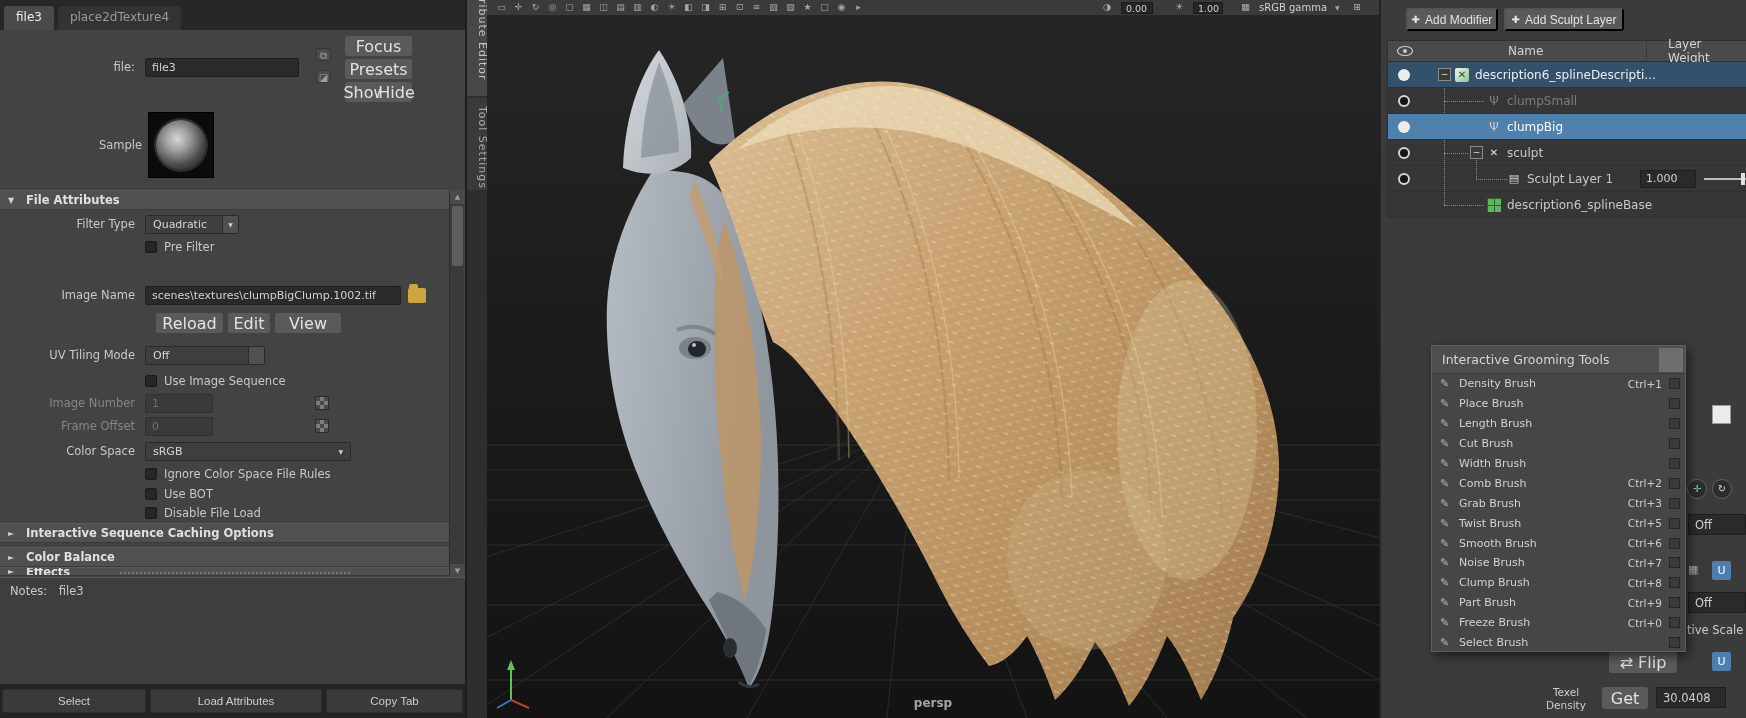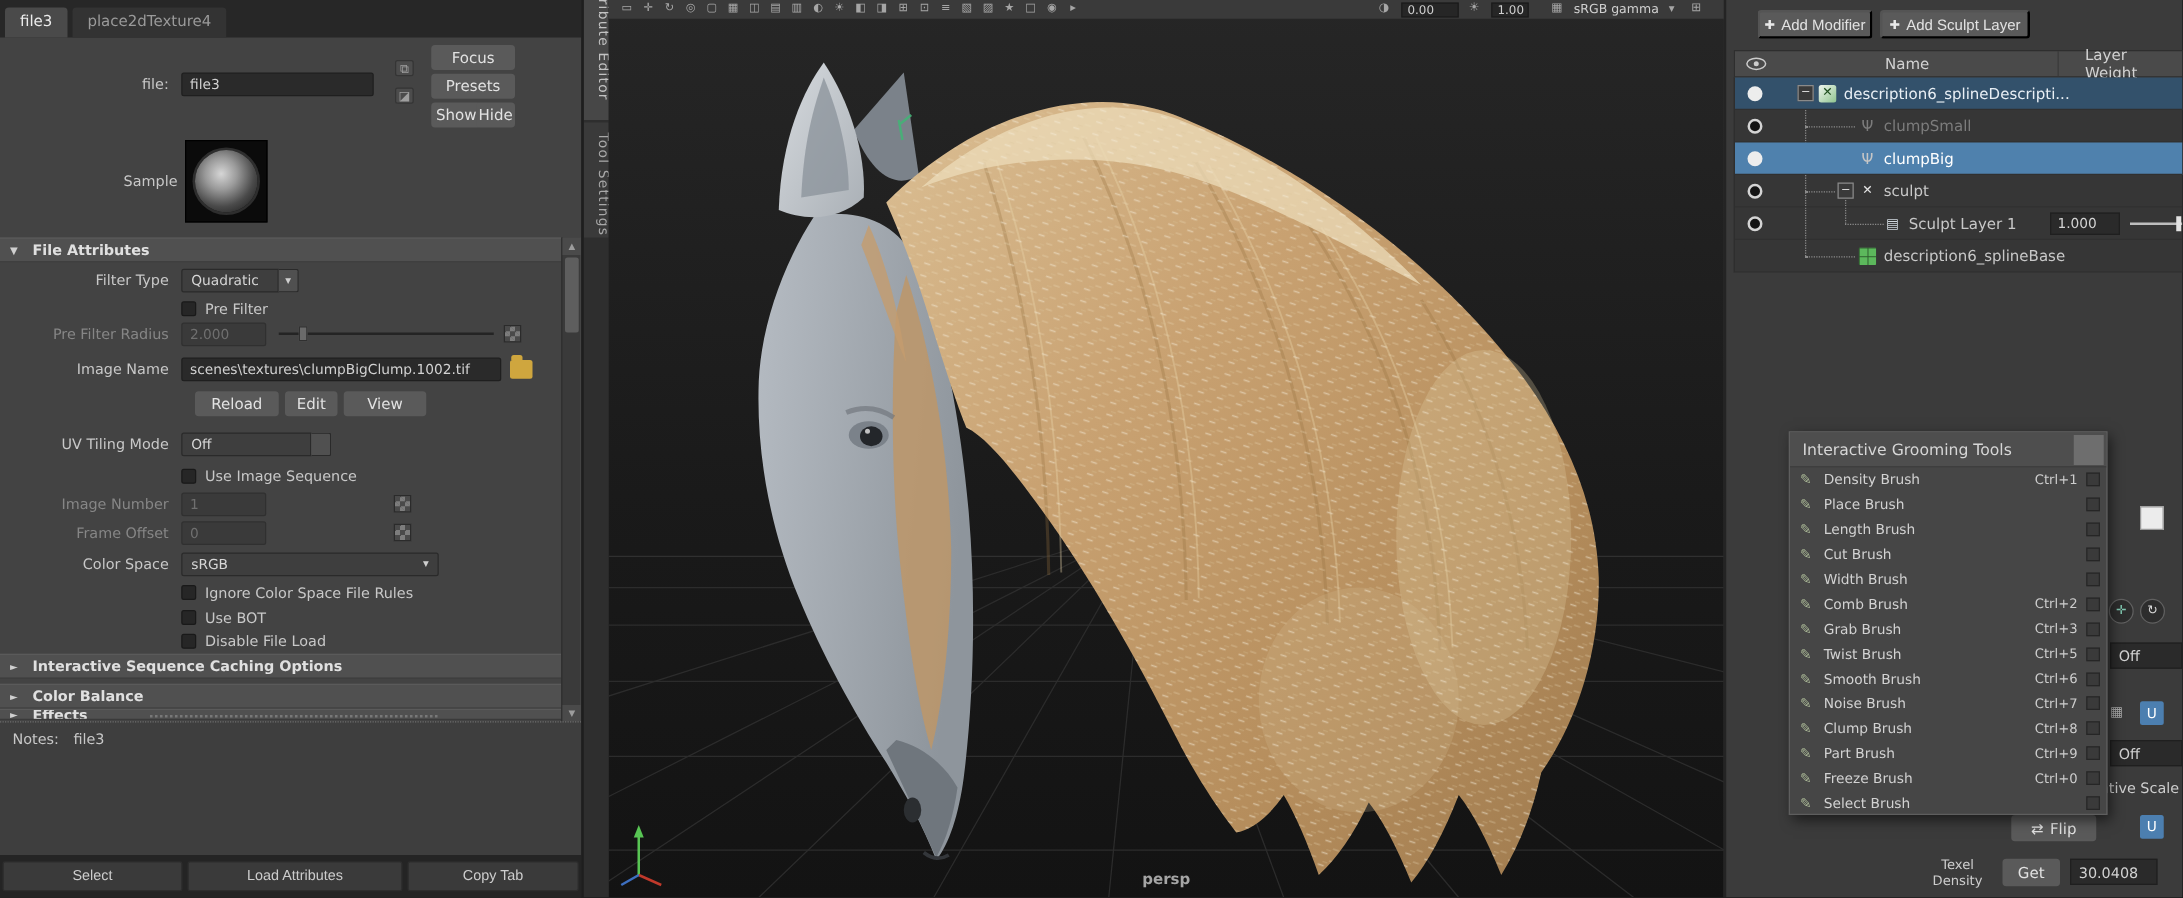--- a/index.html
+++ b/index.html
@@ -20,21 +20,21 @@
   .dim { color:#868686; }
   .flabel { display:inline-block; width:145px; text-align:right; padding-right:10px; flex:0 0 145px; }
   .fr { position:absolute; left:0; height:20px; display:flex; align-items:center; }
   .tfield { background:#2a2a2a; border:1px solid #1f1f1f; color:#d2d2d2; height:19px; display:flex; align-items:center; padding:0 6px; font-size:11px; border-radius:2px; }
   .tfield.disabled { background:#3a3a3a; color:#6f6f6f; border-color:#303030; }
   .dd { background:#3e3e3e; border:1px solid #2a2a2a; height:19px; display:flex; align-items:center; padding:0 7px; font-size:11px; color:#d6d6d6; border-radius:2px 0 0 2px; }
   .ddbtn { width:16px; height:19px; background:#505050; border:1px solid #2a2a2a; border-left:none; display:flex; align-items:center; justify-content:center; font-size:6px; color:#cfcfcf; border-radius:0 2px 2px 0; }
   .ddfull { border-radius:2px; justify-content:space-between; }
   .ddfull .caret { font-size:6px; margin-left:14px; color:#cfcfcf; }
   .cb { width:12px; height:12px; background:#262626; border:1px solid #191919; border-radius:2px; flex:0 0 12px; margin-right:7px; }
-  .mbtn { background:#5a5a5a; color:#e2e2e2; border:none; border-radius:3px; font-size:12px; font-family:inherit; display:flex; align-items:center; justify-content:center; }
+  .mbtn { background:#5a5a5a; color:#e2e2e2; border:none; border-radius:3px; font-size:16px; font-family:inherit; display:flex; align-items:center; justify-content:center; }
   .darkbtn { background:#3a3a3a; color:#cdcdcd; border:1px solid #2d2d2d; border-radius:2px; font-size:11.5px; display:flex; align-items:center; justify-content:center; }
   .sect { position:absolute; left:0; width:449px; height:20px; background:#505050; display:flex; align-items:center; font-weight:bold; color:#e0e0e0; font-size:11.5px; border-top:1px solid #5a5a5a; border-bottom:1px solid #3a3a3a; }
   .sect .tri { font-size:8px; color:#cfcfcf; margin:0 8px; width:10px; }
   .mapbtn { width:14px; height:14px; border:1px solid #2b2b2b; background-color:#4a4a4a;
     background-image:linear-gradient(45deg,#7d7d7d 25%,transparent 25%,transparent 75%,#7d7d7d 75%),linear-gradient(45deg,#7d7d7d 25%,transparent 25%,transparent 75%,#7d7d7d 75%);
     background-size:8px 8px; background-position:0 0,4px 4px; }
   .slidtrack { position:relative; width:172px; height:14px; }
   .slidtrack::before { content:""; position:absolute; left:0; right:0; top:6px; height:2px; background:#242424; }
   .slidhandle { position:absolute; top:1px; width:7px; height:12px; background:#6a6a6a; border:1px solid #303030; }
   .folderbtn { width:18px; height:15px; background:#cfa63e; border-radius:2px; position:relative; }
@@ -164,28 +164,20 @@
       <span class="dd" style="width:78px;">Quadratic</span>
       <span class="ddbtn">▼</span>
     </div>
 
     <div class="fr" style="top:237px;">
       <span class="flabel"></span>
       <span class="cb"></span>
       <span class="lbl">Pre Filter</span>
     </div>
 
-    <div class="fr" style="top:257px;">
-      <span class="flabel lbl dim">Pre Filter Radius</span>
-      <span class="tfield disabled" style="width:68px;">2.000</span>
-      <span class="slidtrack" style="margin-left:10px;">
-        <span class="slidhandle" style="left:16px;"></span>
-      </span>
-      <span class="mapbtn" style="margin-left:8px;"></span>
-    </div>
 
     <div class="fr" style="top:285px;">
       <span class="flabel lbl">Image Name</span>
       <span class="tfield" style="width:256px; overflow:hidden; white-space:nowrap;">scenes\textures\clumpBigClump.1002.tif</span>
       <span class="folderbtn" style="margin-left:7px;"></span>
     </div>
 
     <div class="fr" style="top:313px; left:156px;">
       <button class="mbtn" style="width:67px; height:20px;">Reload</button>
       <button class="mbtn" style="width:42px; height:20px; margin-left:5px;">Edit</button>
@@ -427,21 +419,21 @@
 
           <span class="vp-ico">★</span>
 
           <span class="vp-ico">□</span>
 
           <span class="vp-ico">◉</span>
 
           <span class="vp-ico">▸</span>
         </div>
       <span class="vp-rico" style="left:616px;">◑</span>
-      <span class="vp-minifield" style="left:634px; width:46px;">0.00</span>
+      <span class="vp-minifield" style="left:634px; width:32px;">0.00</span>
       <span class="vp-rico" style="left:688px;">☀</span>
       <span class="vp-minifield" style="left:706px; width:30px;">1.00</span>
       <span class="vp-rico" style="left:754px;">▦</span>
       <span id="vp-vt-label">sRGB gamma</span>
       <span class="vp-rico" style="left:848px; font-size:6px; top:4px;">▼</span>
       <span class="vp-rico" style="left:866px;">⊞</span>
     </div>
 
     <div id="persp-label">persp</div>
   </section>

